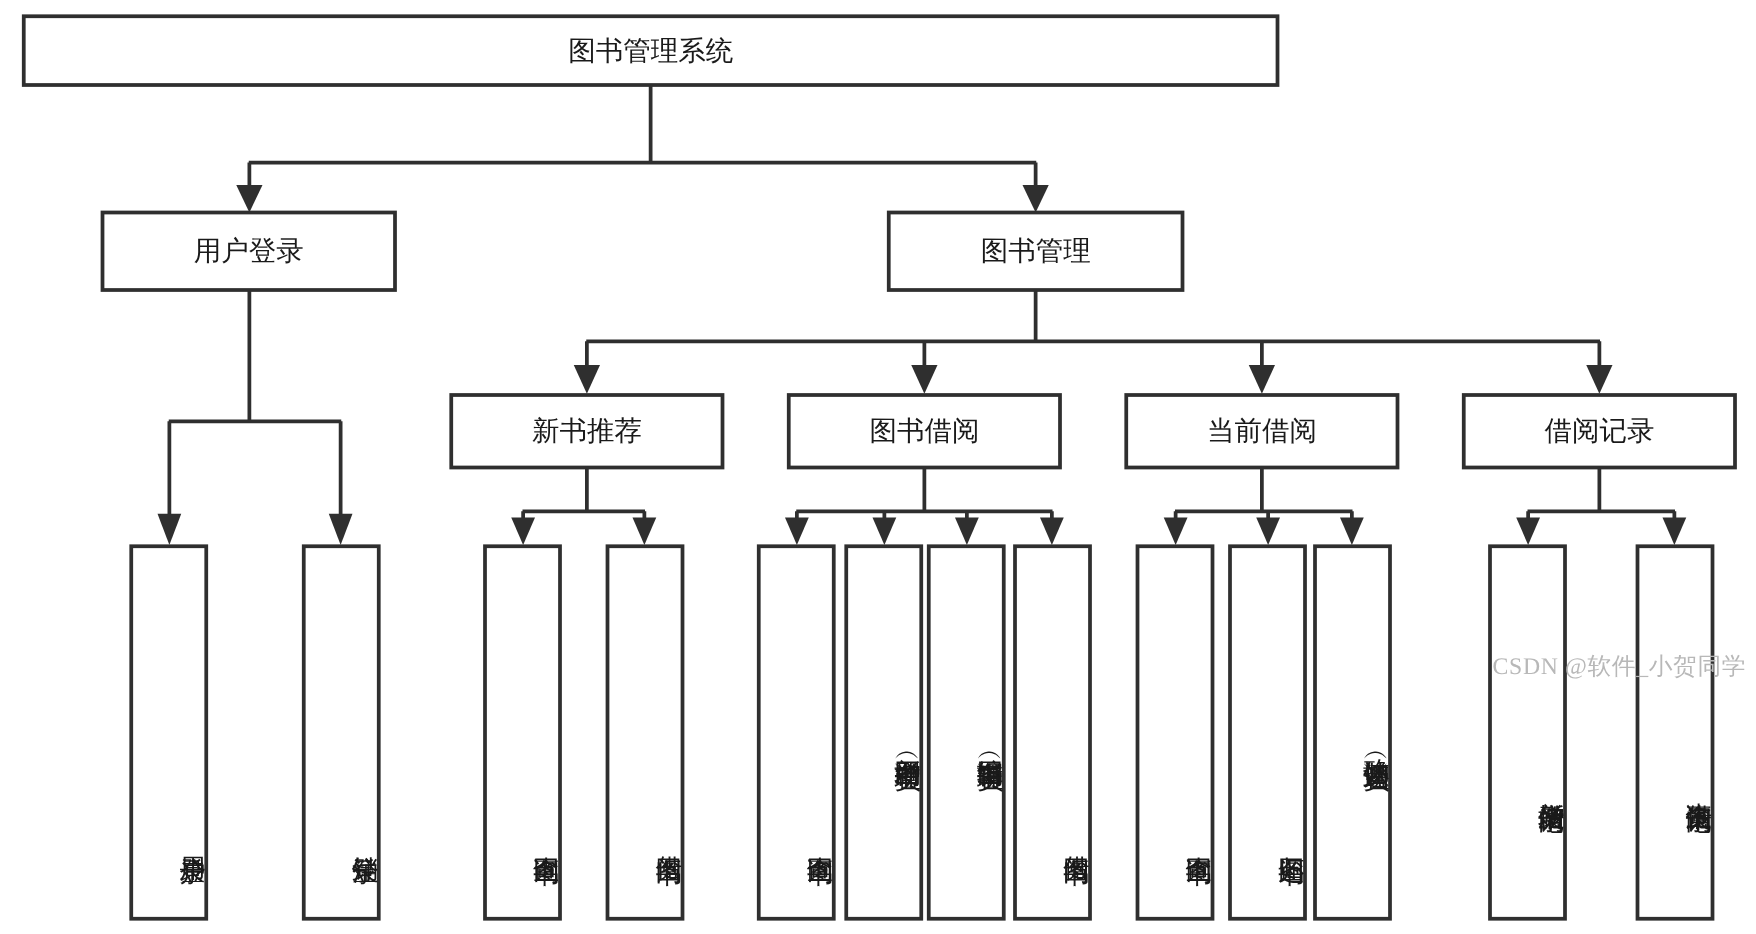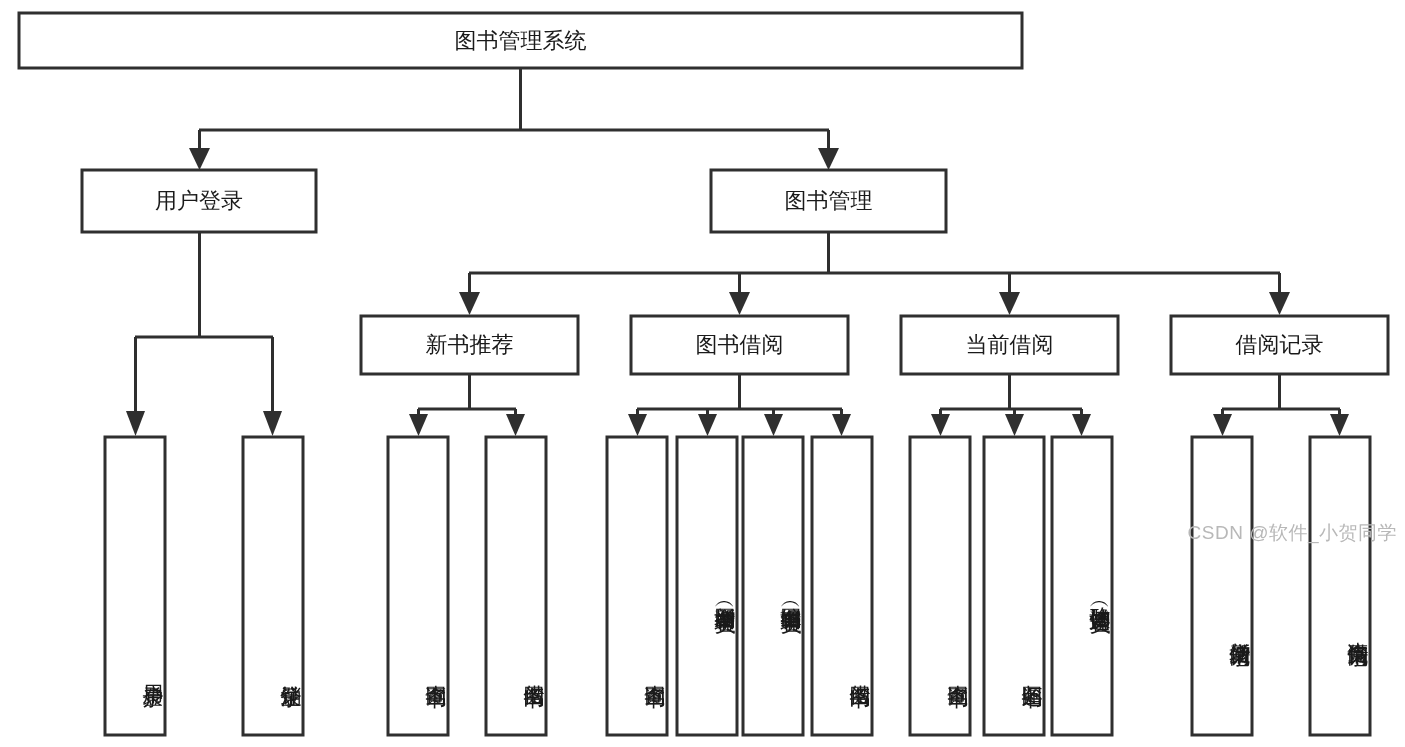--- a/index.html
+++ b/index.html
@@ -61,21 +61,21 @@
     align-items: flex-start;
     justify-content: center;
     letter-spacing: 1px;
     white-space: nowrap;
     pointer-events: none;
   }
   .watermark {
     position: absolute;
     right: 8px;
     bottom: 4px;
-    font-family: Liberation Sans, sans-serif;
+    font-family: Liberation Serif, serif;
     font-size: 19px;
     color: #b8b8b8;
     letter-spacing: 0.5px;
     white-space: nowrap;
   }
 </style>
 </head>
 <body>
 
 <div id="diagram-root">

